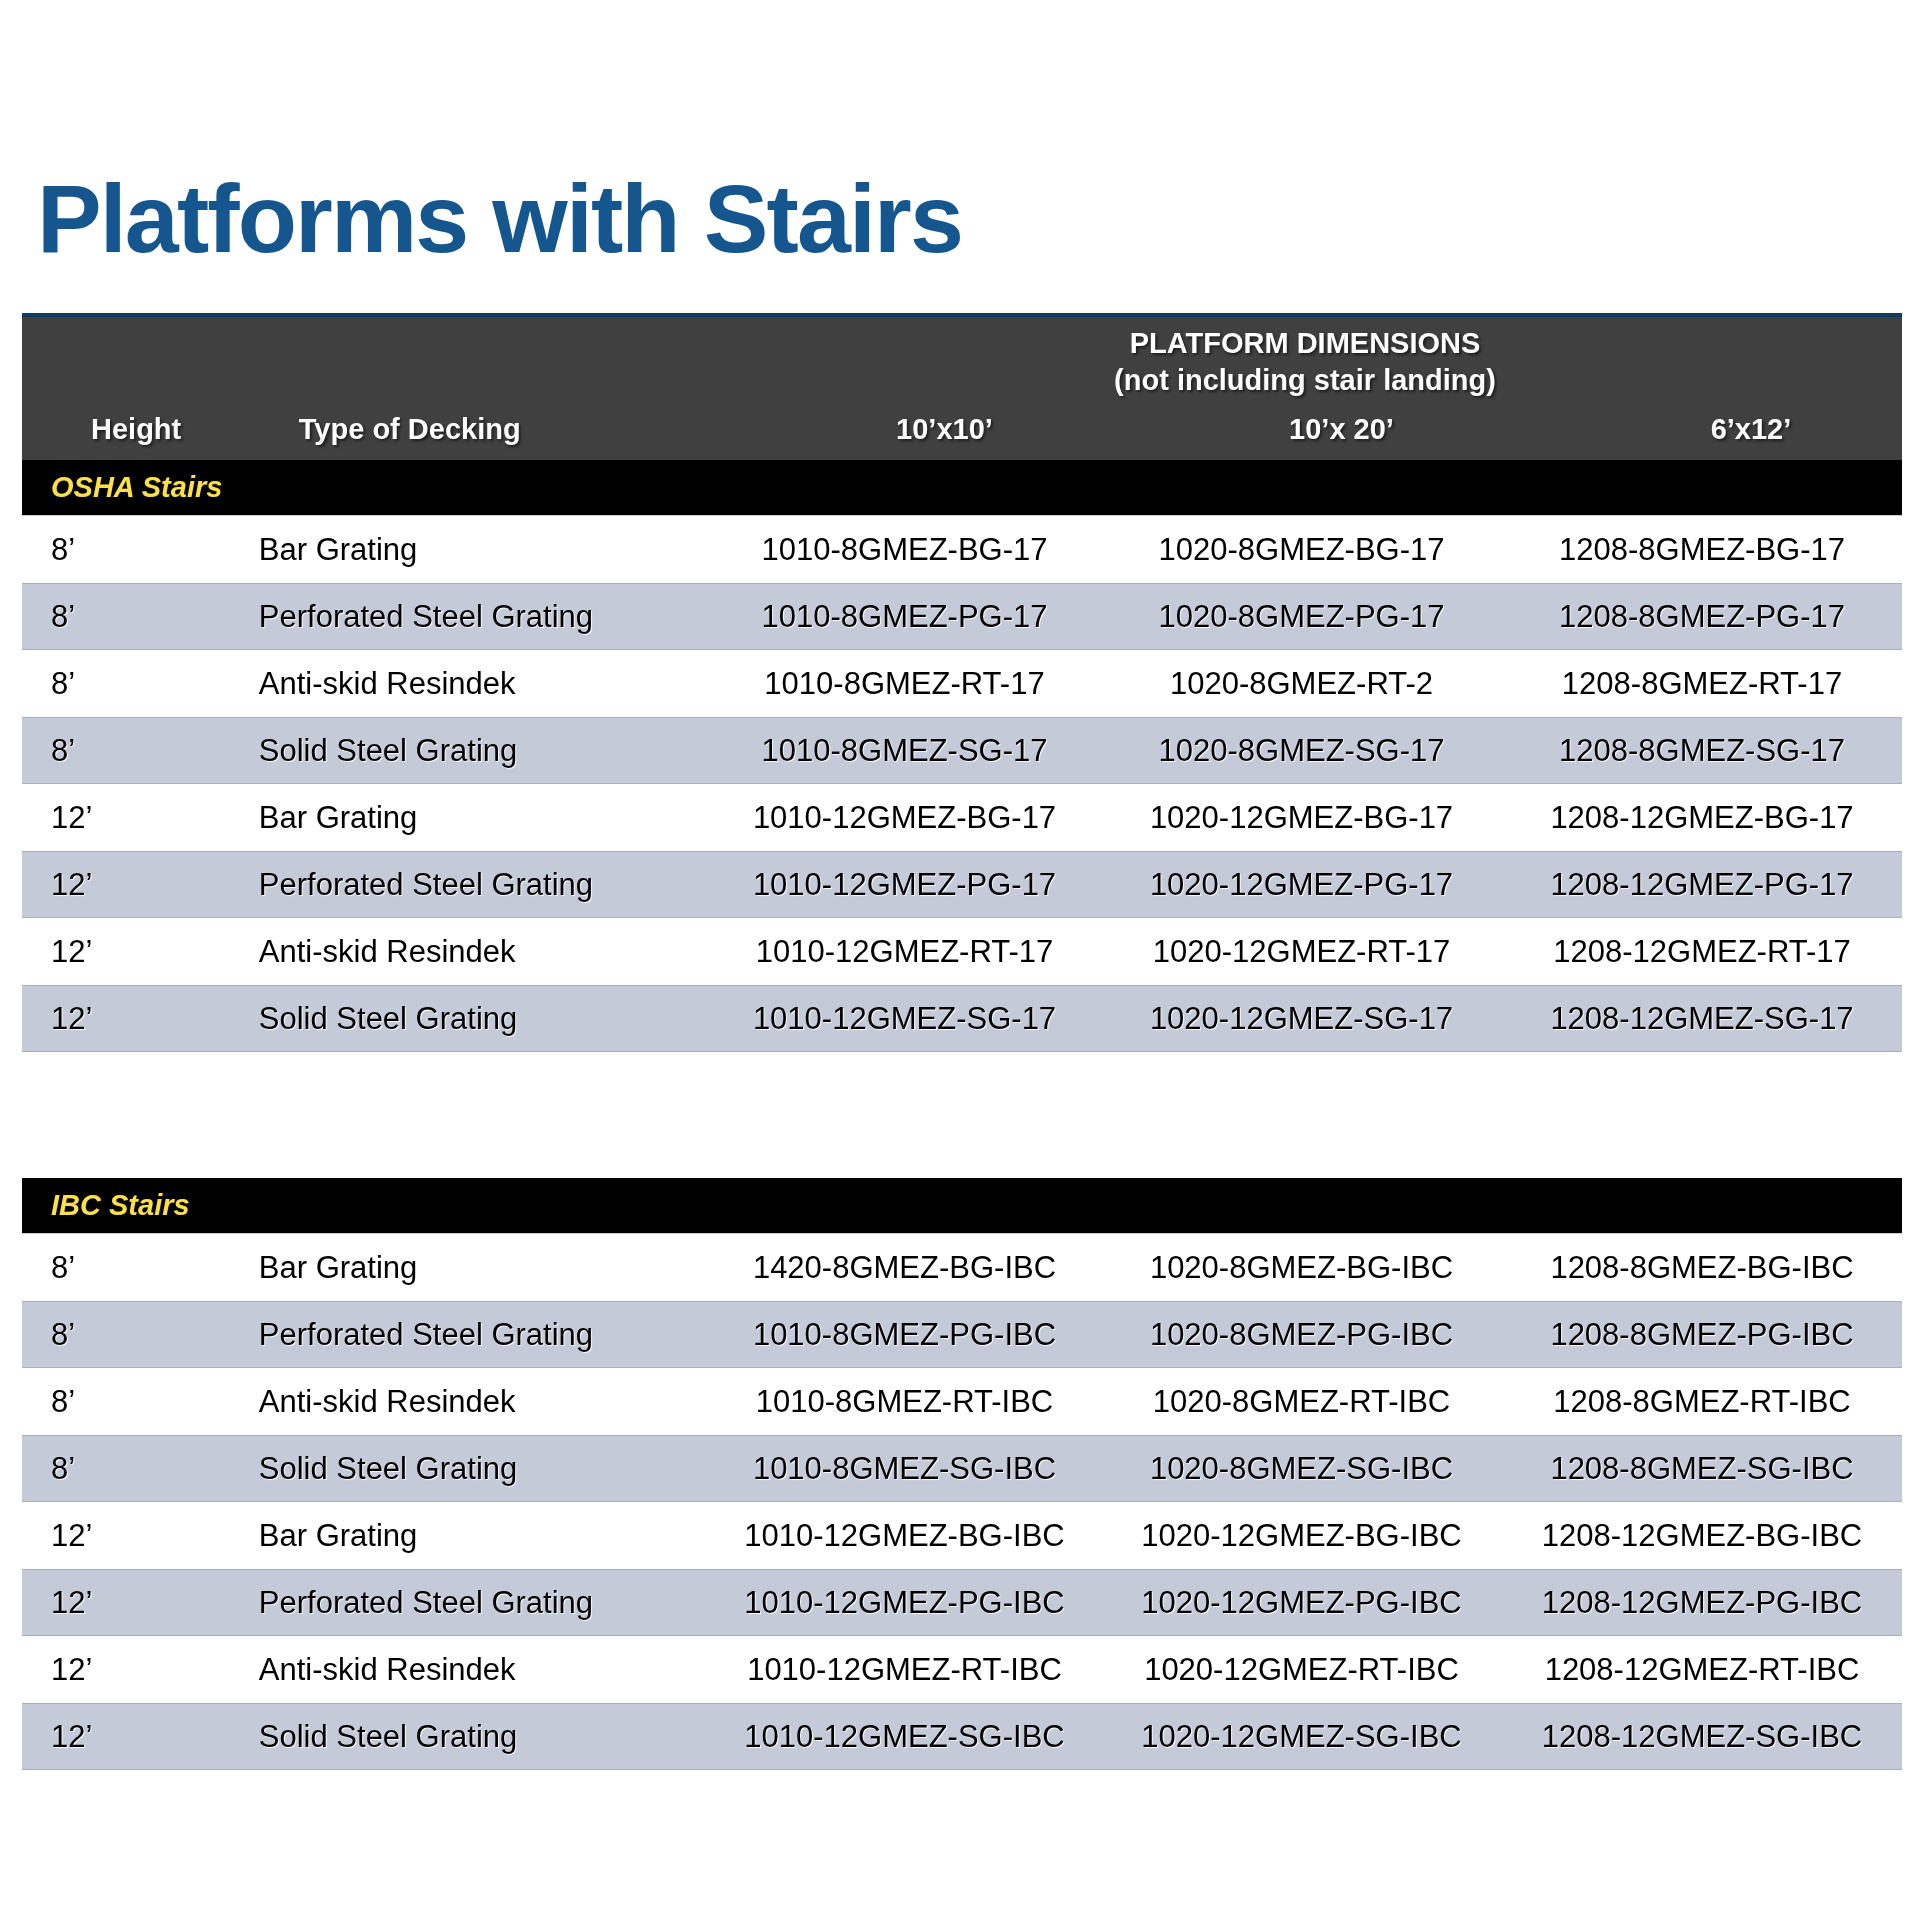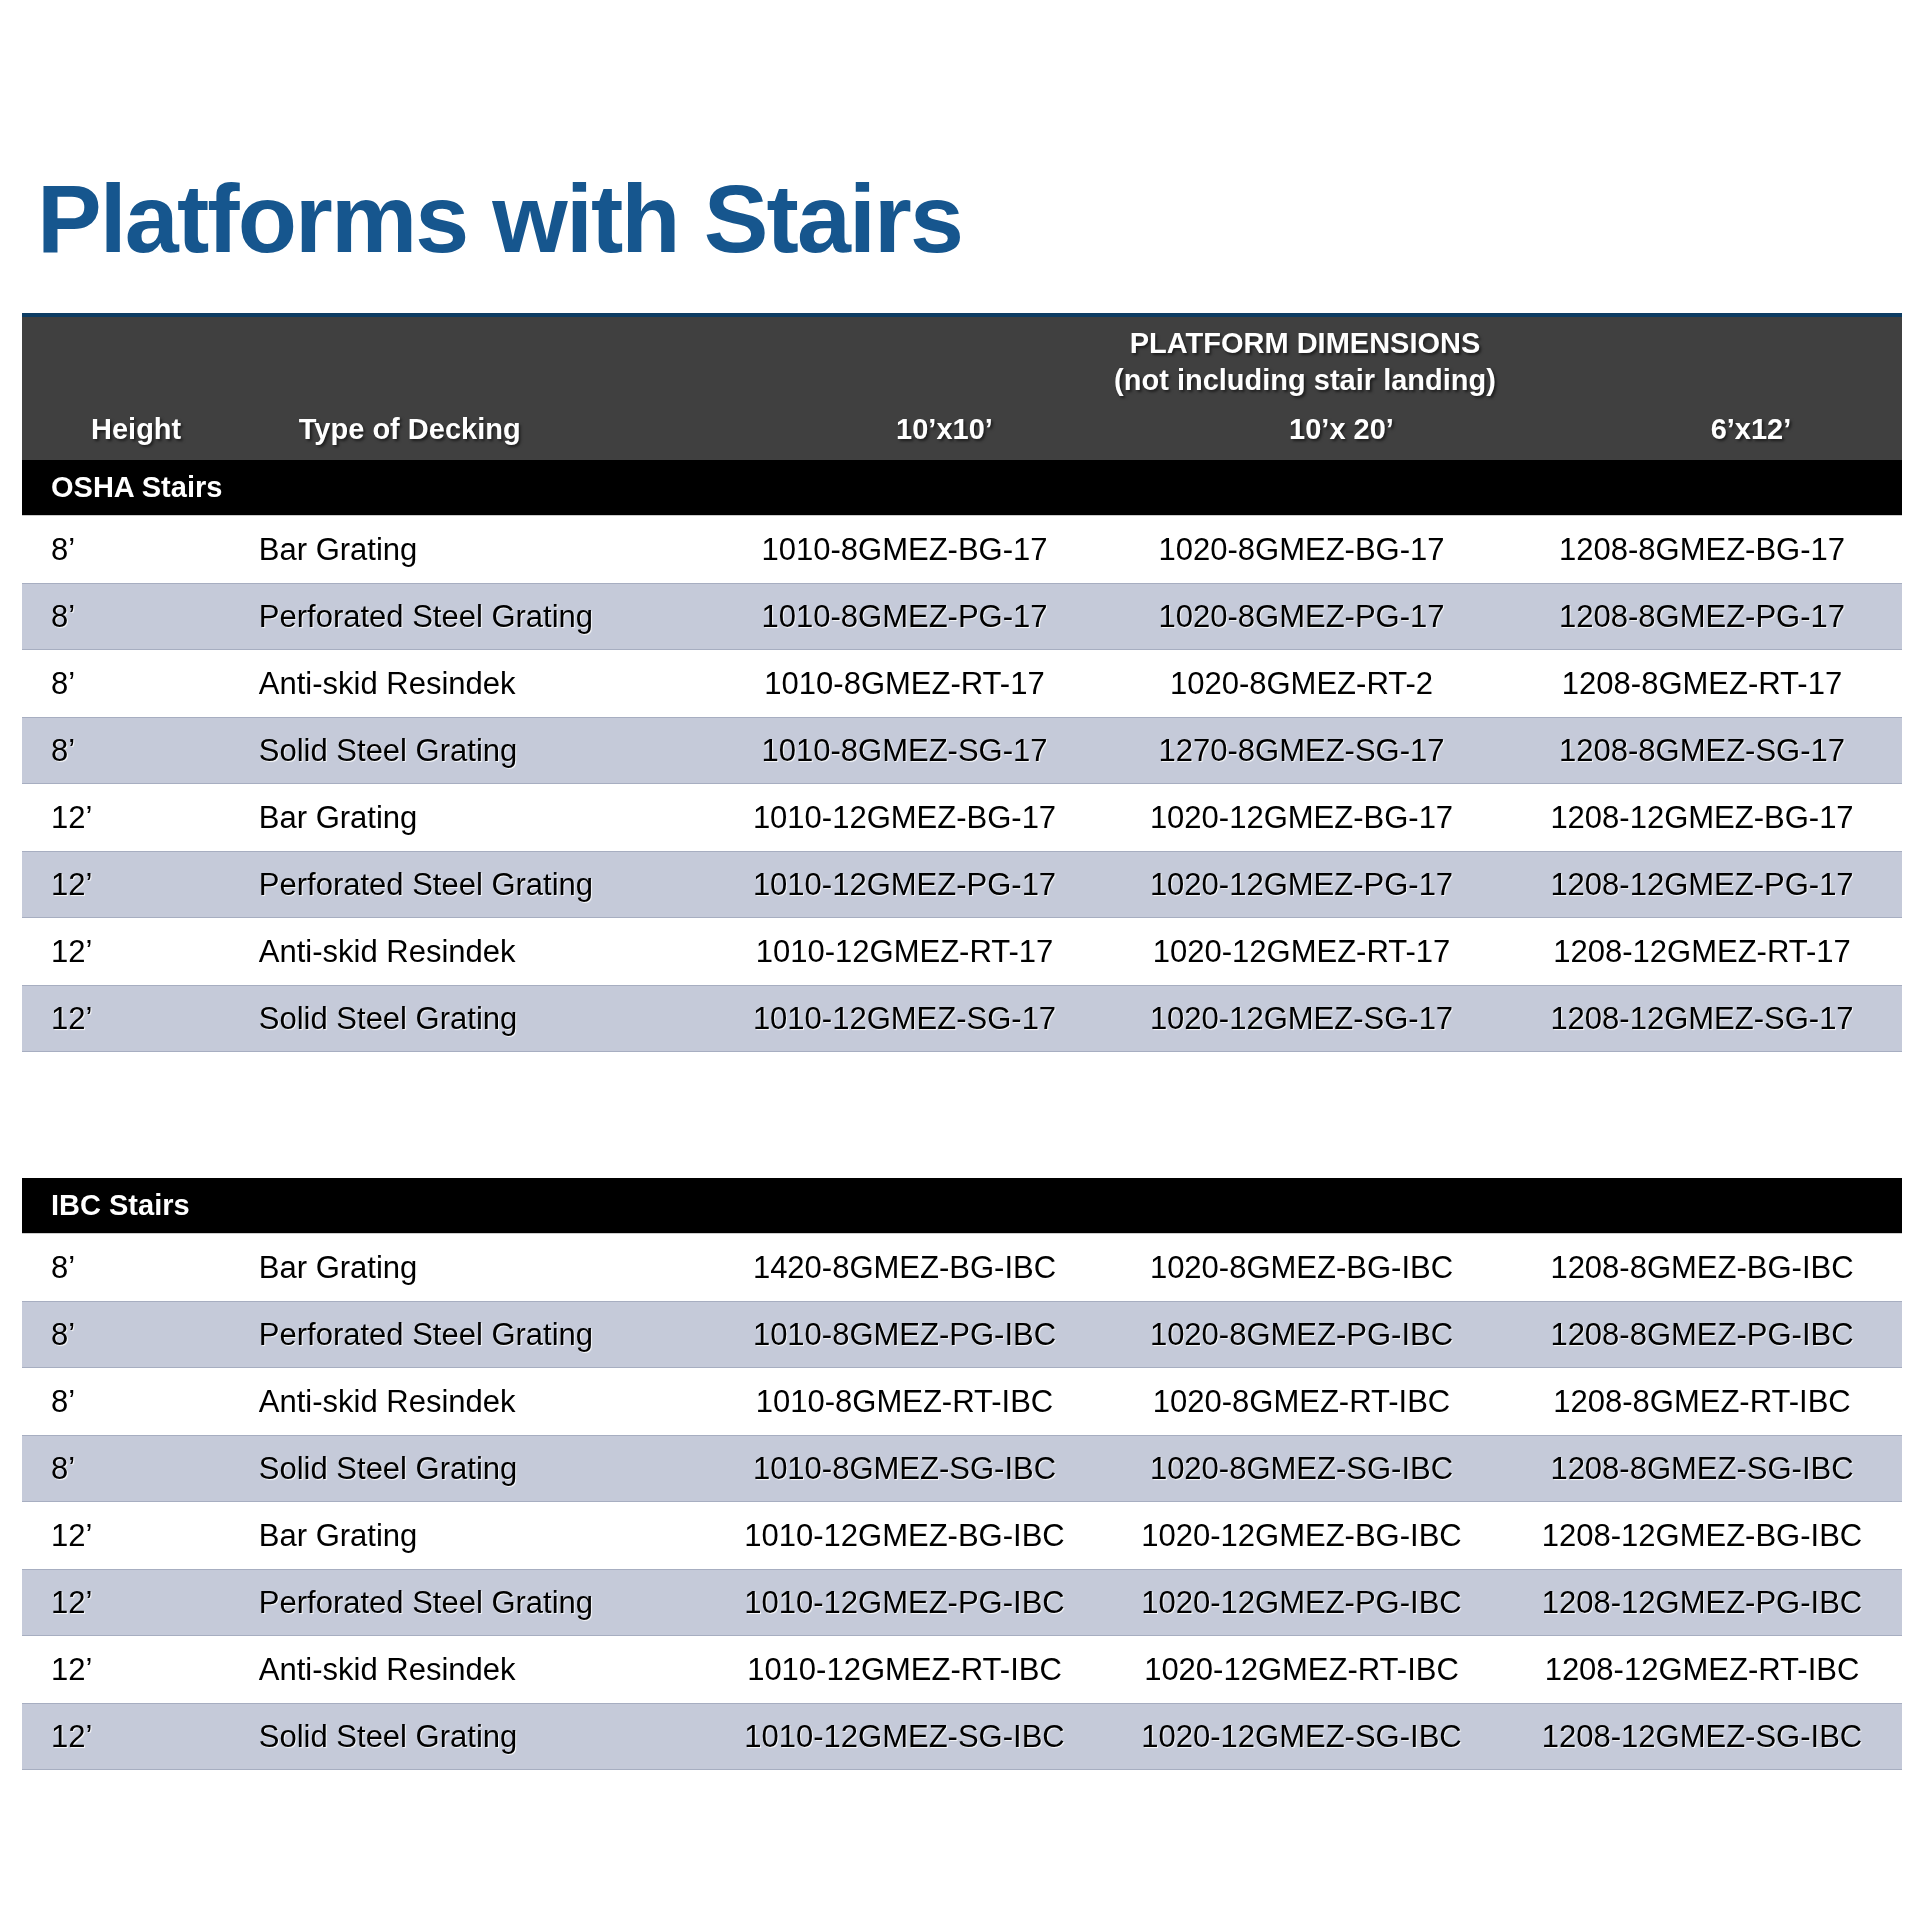--- a/index.html
+++ b/index.html
@@ -32,22 +32,23 @@
   .col-row { height:61px;padding-left:40px; }
   .c1 { padding-left:29px; }
   .c2 { padding-left:4.8px; }
   .c3, .c4, .c5 { text-align:center; }
   .col-row .c5 { padding-left:58px; }
 
   .secbar {
     box-sizing:border-box; height:56px; background:#000000;
     border-bottom:1.9px solid #cccccc;
     display:flex; align-items:center; padding-left:29px;
-    color:#ffffff; font-weight:bold; font-size:29px;
+    color:#fde047; font-weight:bold; font-size:29px;
     text-shadow:1.9px 1.9px 2.9px rgba(0,0,0,0.6);
+    font-style:italic;
   }
   .row {
     box-sizing:border-box; height:67px; background:#ffffff;
     font-size:31px; color:#000000;
   }
   .row .c { text-shadow:1px 1px 1px rgba(255,255,255,0.9); }
   .row.shaded {
     background:#c5cad9;
     border-top:1.9px solid #a7aec1; border-bottom:1.9px solid #a7aec1;
   }
@@ -94,21 +95,21 @@
       <div class="c c1">8’</div>
       <div class="c c2">Anti-skid Resindek</div>
       <div class="c c3">1010-8GMEZ-RT-17</div>
       <div class="c c4">1020-8GMEZ-RT-2</div>
       <div class="c c5">1208-8GMEZ-RT-17</div>
     </div>
     <div class="grid-row row shaded">
       <div class="c c1">8’</div>
       <div class="c c2">Solid Steel Grating</div>
       <div class="c c3">1010-8GMEZ-SG-17</div>
-      <div class="c c4">1270-8GMEZ-SG-17</div>
+      <div class="c c4">1020-8GMEZ-SG-17</div>
       <div class="c c5">1208-8GMEZ-SG-17</div>
     </div>
     <div class="grid-row row">
       <div class="c c1">12’</div>
       <div class="c c2">Bar Grating</div>
       <div class="c c3">1010-12GMEZ-BG-17</div>
       <div class="c c4">1020-12GMEZ-BG-17</div>
       <div class="c c5">1208-12GMEZ-BG-17</div>
     </div>
     <div class="grid-row row shaded">

